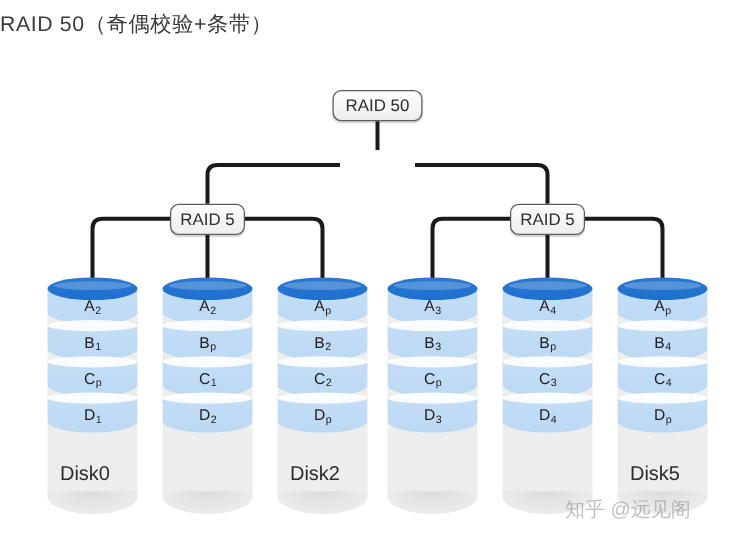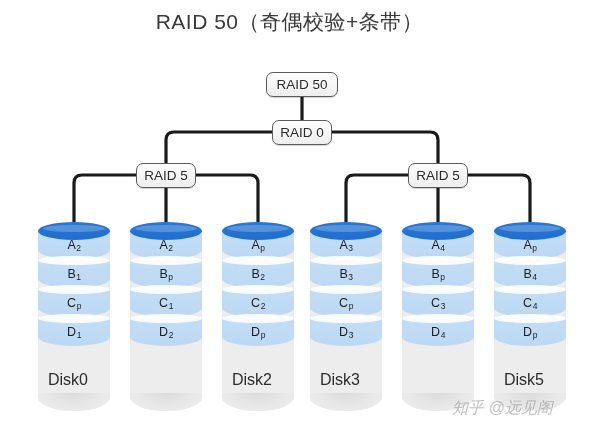--- a/index.html
+++ b/index.html
@@ -15,22 +15,21 @@
     width: 600px;
     height: 429px;
     background: #ffffff;
   }
 
   
   #title {
     position: absolute;
     left: 0; top: 8px;
     width: 579px;
-    text-align: center;
-    font-size: 21px;
+    font-size: 17px;
     color: #3a3a3a;
     letter-spacing: 0.5px;
     white-space: nowrap;
   }
 
   
   #tree-svg {
     position: absolute;
     left: 0; top: 0;
     width: 600px; height: 429px;
@@ -145,21 +144,20 @@
   }
 
   
   .watermark {
     position: absolute;
     font-size: 16px;
     color: rgba(140,140,140,0.55);
     white-space: nowrap;
     user-select: none;
     z-index: 8;
-    font-style: italic;
   }
   #watermark-main { left: 452px; top: 398px; }
 </style>
 </head>
 <body>
 
 <div id="stage">
 
   <div id="title">RAID 50（奇偶校验+条带）</div>
 
@@ -180,21 +178,20 @@
 
       <path d="M408,175 L354,175 Q346,175 346,183 L346,233"></path>
 
       <path d="M438,188 L438,233"></path>
 
       <path d="M468,175 L522,175 Q530,175 530,183 L530,233"></path>
     </g>
   </svg>
 
   <div class="node" id="node-raid50">RAID 50</div>
-  <div class="node" id="node-raid0">RAID 0</div>
   <div class="node" id="node-raid5-left">RAID 5</div>
   <div class="node" id="node-raid5-right">RAID 5</div>
 
   <div id="disks-layer">
       <div class="disk" style="left: 38px;">
         <div class="disk-body">
           <div class="disk-bottom-shade"></div>
           <div class="stripe s0">
             <span>A</span>
             <sub>2</sub>
@@ -272,21 +269,20 @@
             <sub>3</sub>
           </div>
           <div class="stripe s2">
             <span>C</span>
             <sub>p</sub>
           </div>
           <div class="stripe s3">
             <span>D</span>
             <sub>3</sub>
           </div>
-          <div class="disk-label">Disk3</div>
         </div>
         <div class="disk-top"></div>
       </div>
       <div class="disk" style="left: 402px;">
         <div class="disk-body">
           <div class="disk-bottom-shade"></div>
           <div class="stripe s0">
             <span>A</span>
             <sub>4</sub>
           </div>

